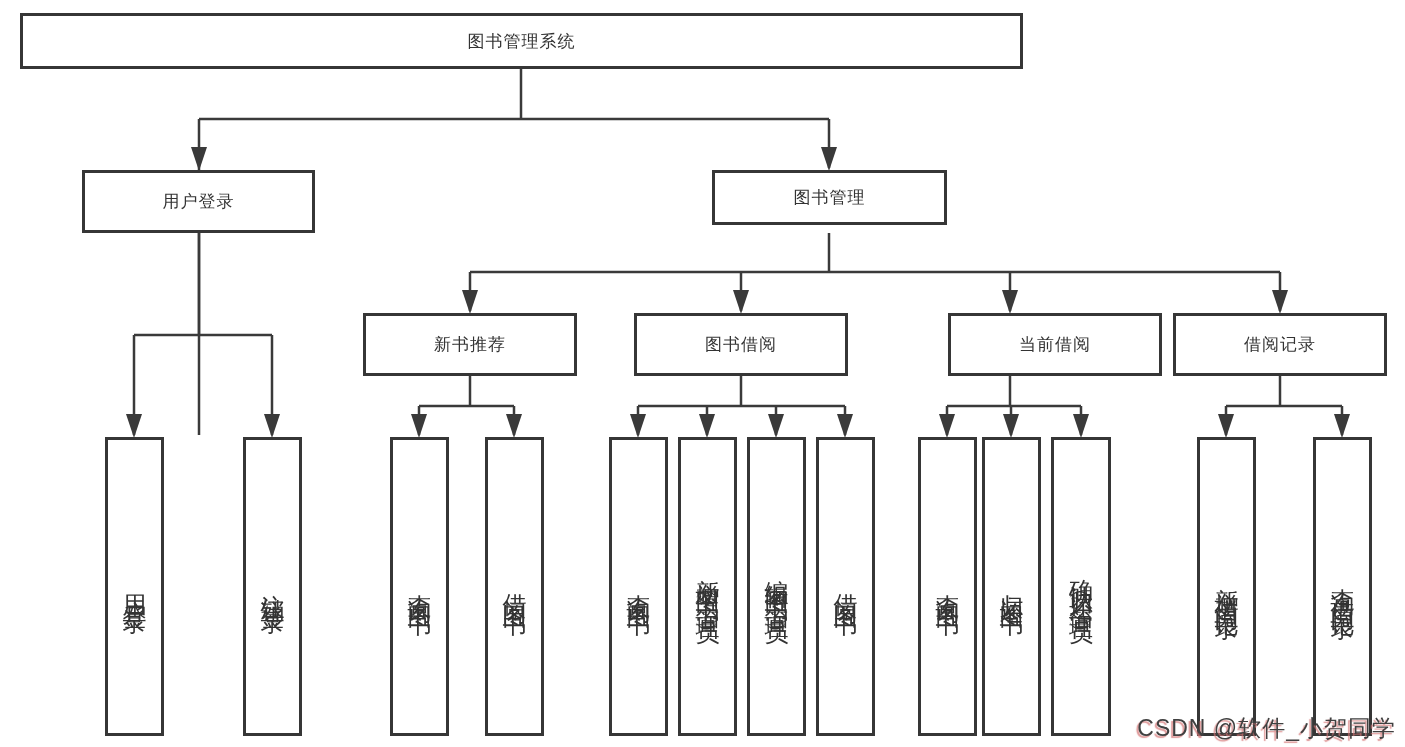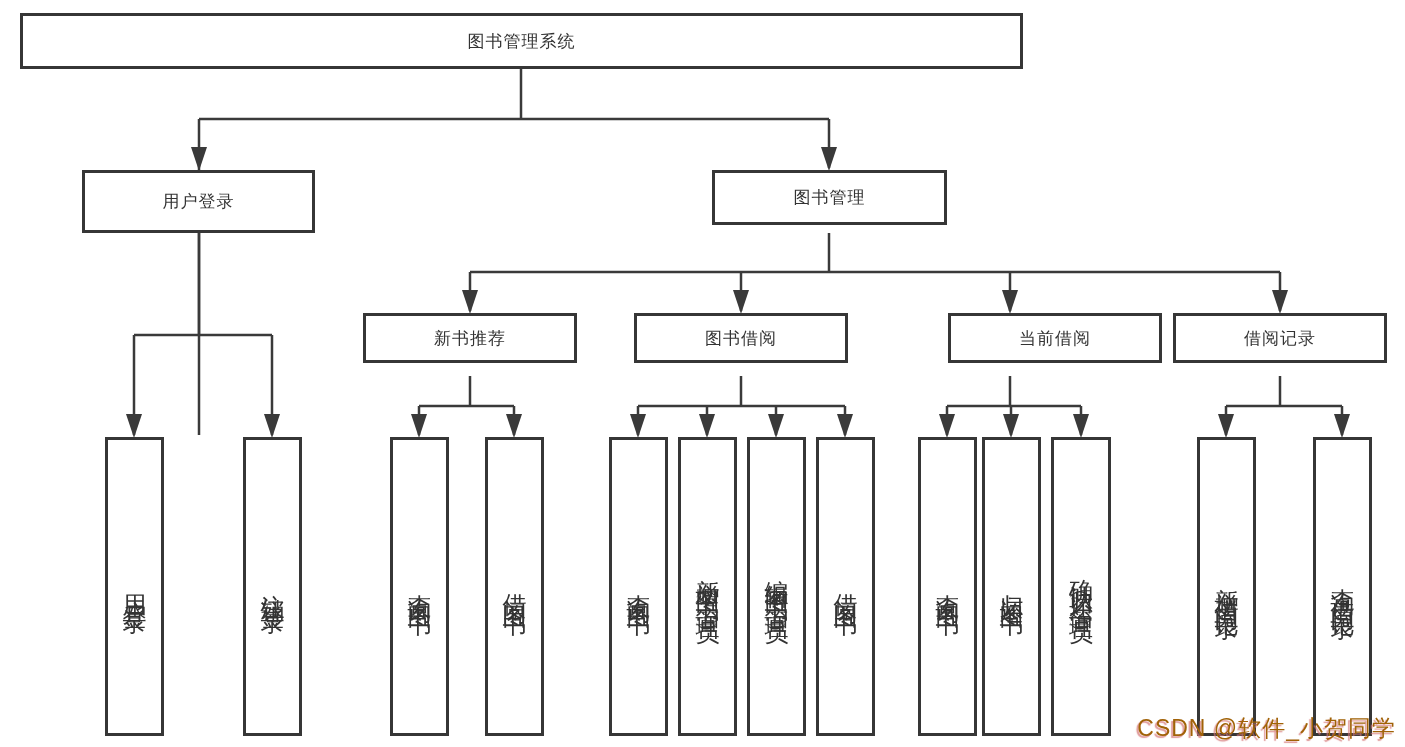--- a/index.html
+++ b/index.html
@@ -50,21 +50,21 @@
     writing-mode: vertical-rl;
     text-orientation: mixed;
     font-size: 24px;
     letter-spacing: 6px;
     line-height: 1;
     white-space: nowrap;
   }
   .root-box    { left: 20px;   top: 13px;  width: 1003px; height: 56px; }
   .l2-a        { left: 82px;   top: 170px; width: 233px;  height: 63px; }
   .l2-b        { left: 712px;  top: 170px; width: 235px;  height: 55px; }
-  .l3         { top: 313px; width: 214px; height: 50px; }
+  .l3         { top: 313px; width: 214px; height: 63px; }
   .l3-1        { left: 363px; }
   .l3-2        { left: 634px; }
   .l3-3        { left: 948px; }
   .l3-4        { left: 1173px; }
   .leaf-a1 { left: 105px; }
   .leaf-a2 { left: 243px; }
   .leaf-b1 { left: 390px; }
   .leaf-b2 { left: 485px; }
   .leaf-c1 { left: 609px; }
   .leaf-c2 { left: 678px; }
@@ -75,21 +75,21 @@
   .leaf-d3 { left: 1051px; width: 60px; }
   .leaf-e1 { left: 1197px; }
   .leaf-e2 { left: 1313px; }
   .watermark {
     position: absolute;
     right: 9px;
     bottom: 3px;
     z-index: 3;
     font-size: 23px;
     letter-spacing: 1px;
-    color: #a16207;
+    color: #404040;
     text-shadow: -2px 2px 1px rgba(213, 120, 120, 0.75);
     white-space: nowrap;
   }
 </style>
 </head>
 <body>
 
 <div class="canvas">
 
   <svg class="wires" viewBox="0 0 1405 747" xmlns="http://www.w3.org/2000/svg">

